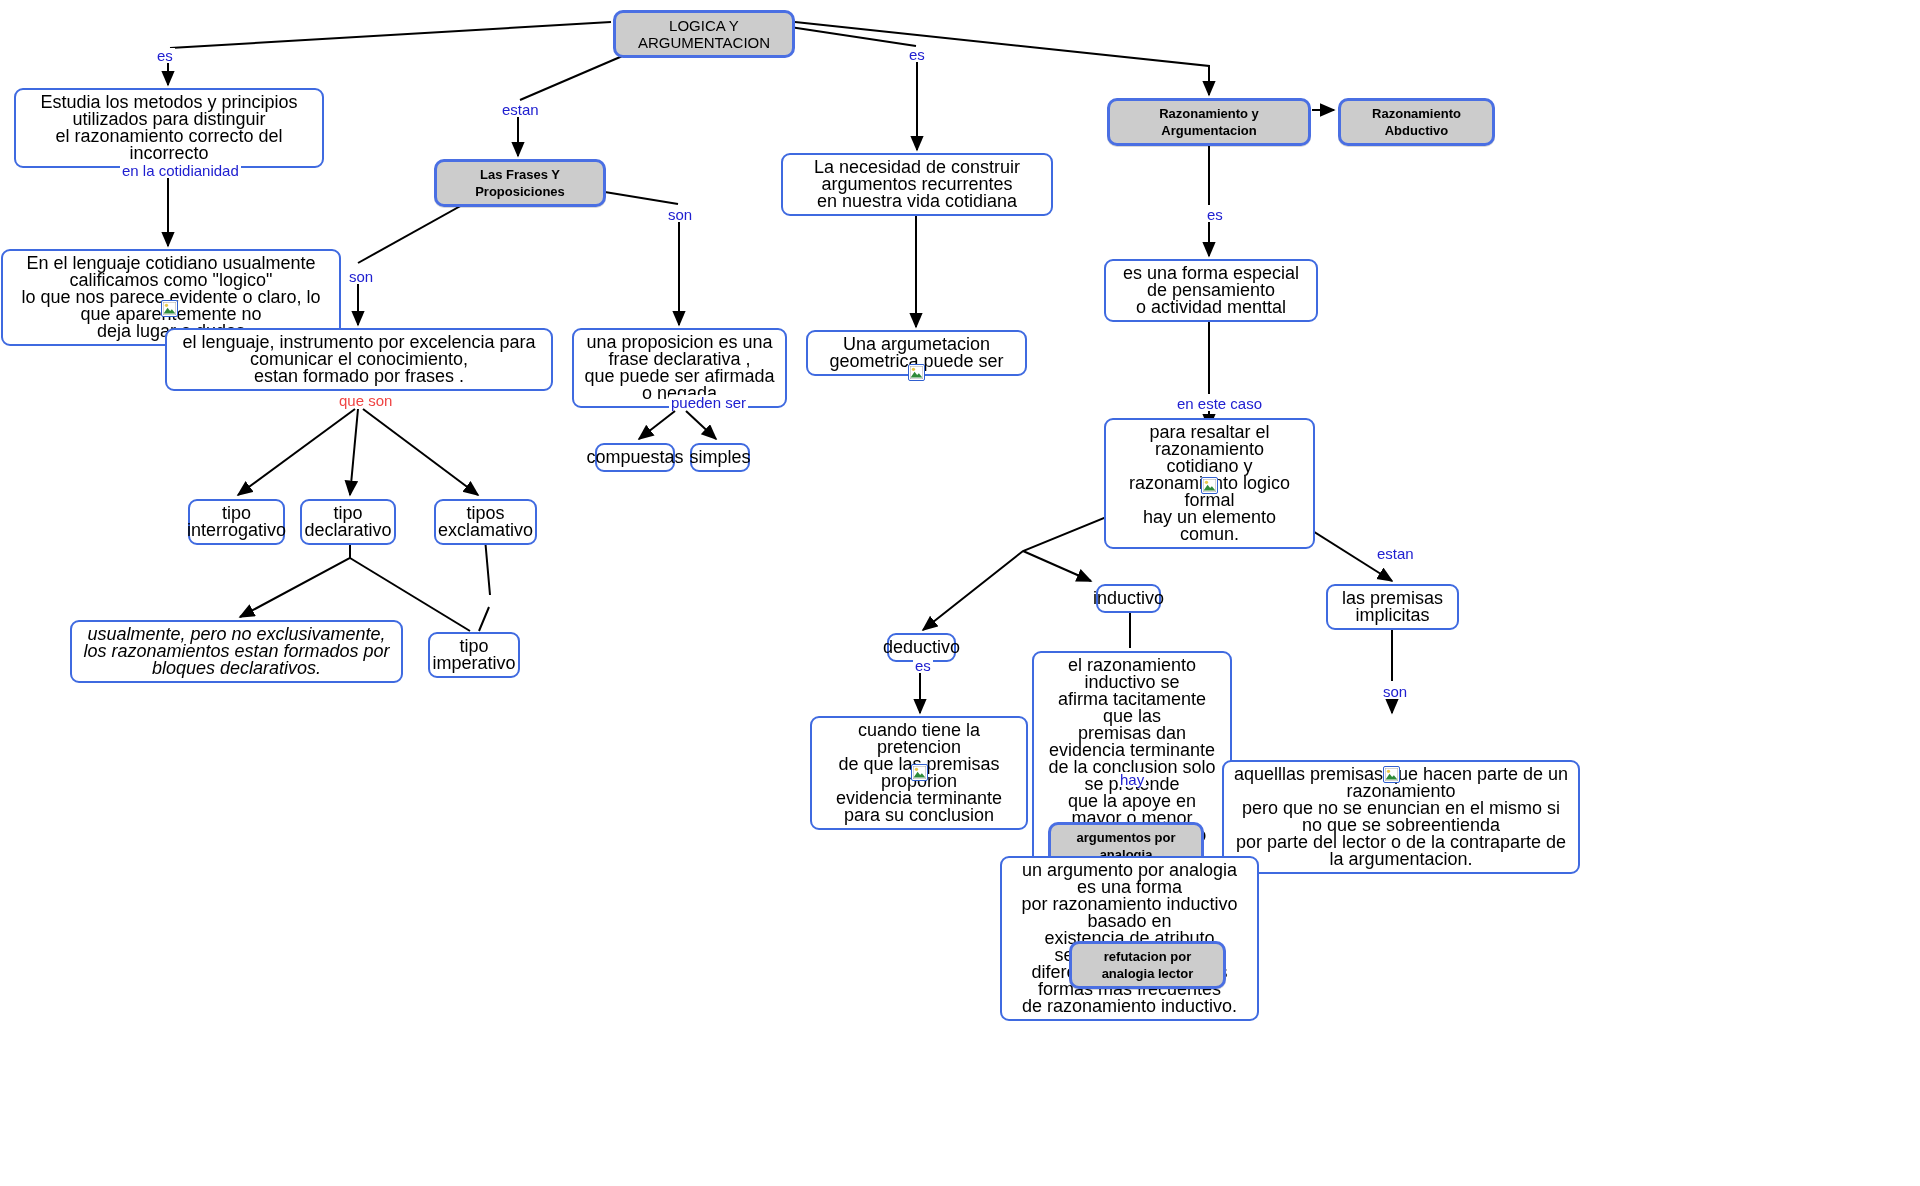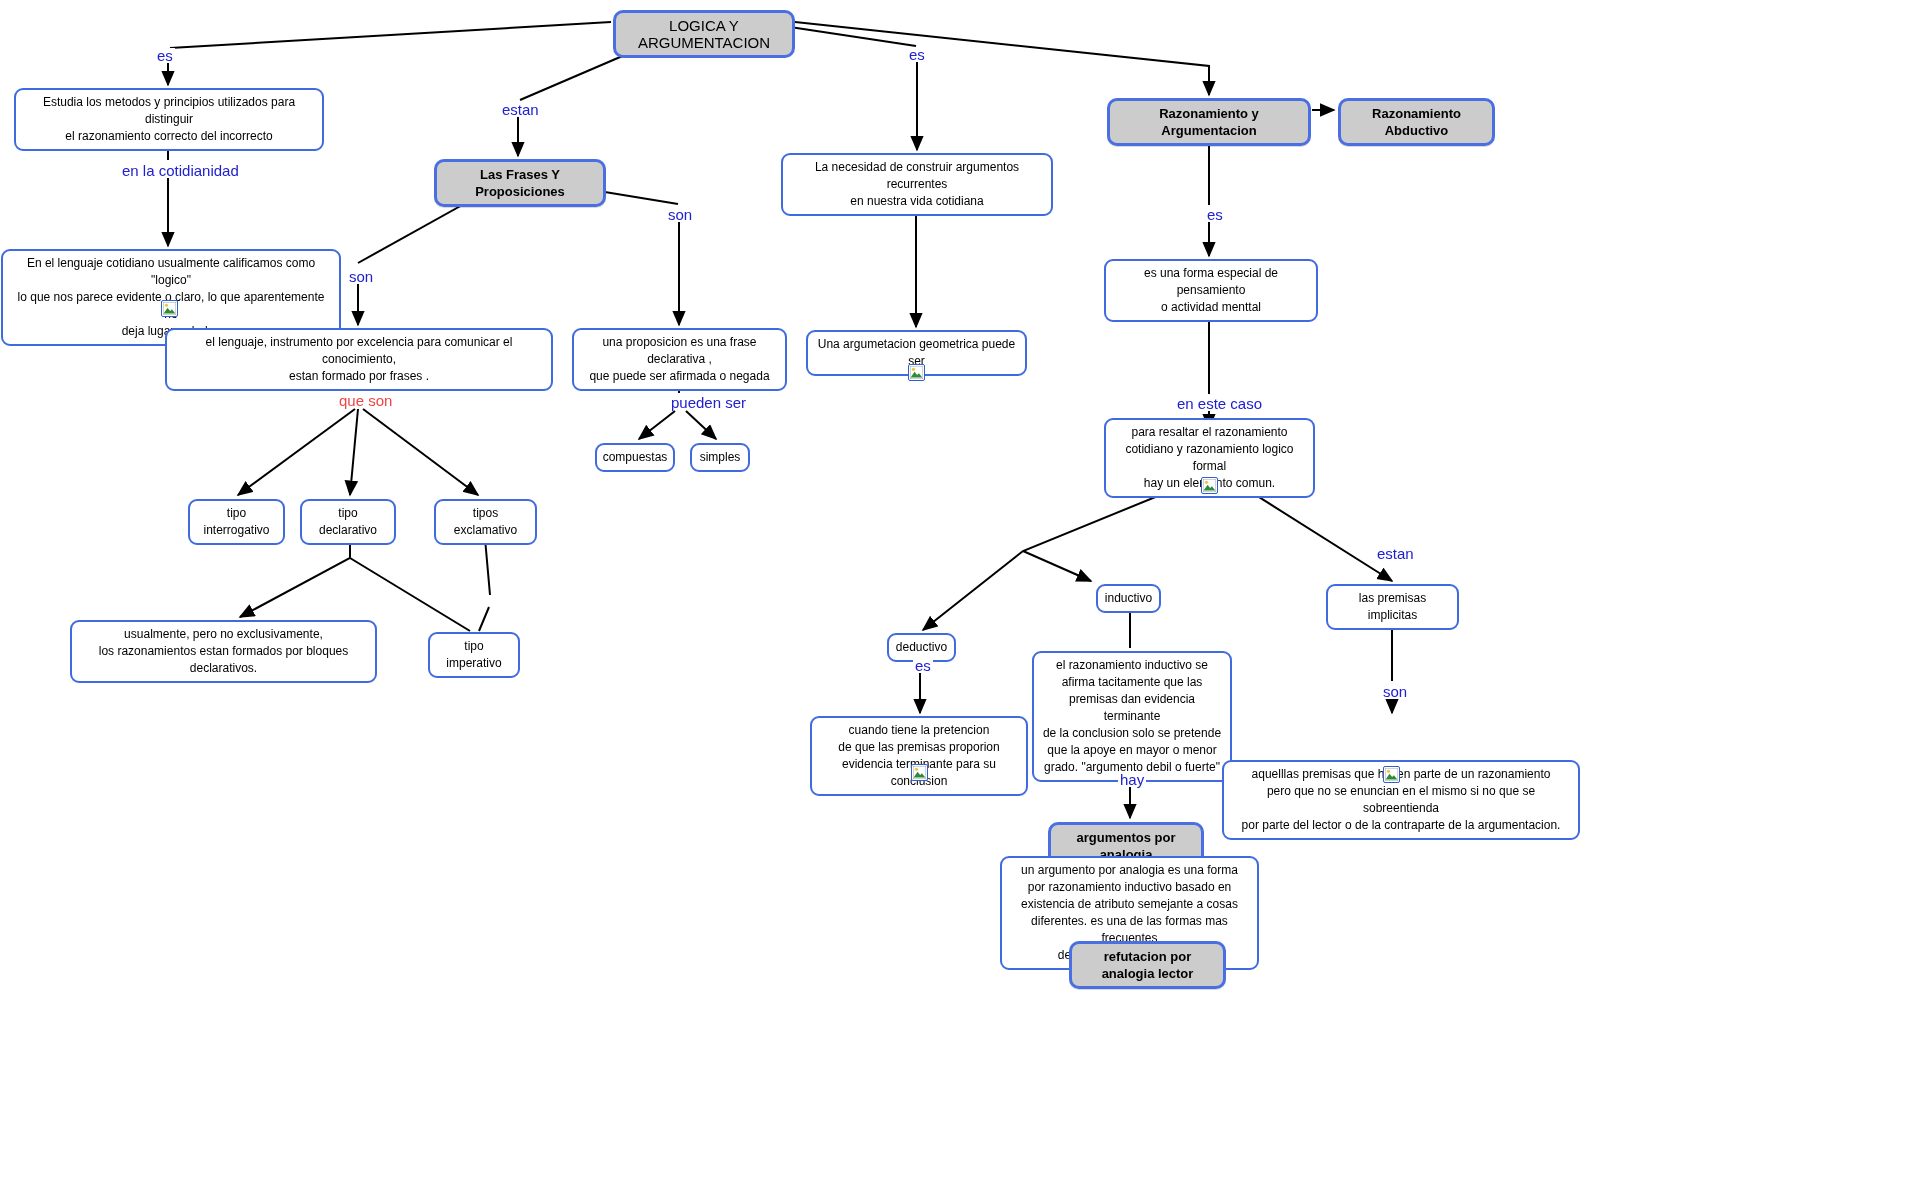--- a/index.html
+++ b/index.html
@@ -25,21 +25,21 @@
     position:absolute;
     box-sizing:border-box;
     border:2.5px solid #3f6ae0;
     border-radius:9px;
     background:#ffffff;
     display:flex;
     align-items:center;
     justify-content:center;
     text-align:center;
     color:#000000;
-    font-size:12px;
+    font-size:18px;
     line-height:17px;
     padding:4px 8px;
     white-space:pre-line;
     z-index:3;
   }
   .node.concept{
     background:#cccccc;
     border:3px solid #4a6fe3;
     font-weight:bold;
     font-size:13px;
@@ -154,21 +154,21 @@
       <div class="node" style="left: 1104px; top: 259px; width: 214px; min-height: 37px;"><span>es una forma especial de pensamiento
 o actividad menttal</span></div>
       <div class="node" style="left: 1104px; top: 418px; width: 211px; min-height: 54px;"><span>para resaltar el razonamiento
 cotidiano y razonamiento logico formal
 hay un elemento comun.</span></div>
       <div class="node" style="left: 188px; top: 499px; width: 97px; min-height: 27px;"><span>tipo interrogativo</span></div>
       <div class="node" style="left: 300px; top: 499px; width: 96px; min-height: 27px;"><span>tipo declarativo</span></div>
       <div class="node" style="left: 434px; top: 499px; width: 103px; min-height: 27px;"><span>tipos exclamativo</span></div>
       <div class="node" style="left: 595px; top: 443px; width: 80px; min-height: 27px;"><span>compuestas</span></div>
       <div class="node" style="left: 690px; top: 443px; width: 60px; min-height: 27px;"><span>simples</span></div>
-      <div class="node" style="left: 70px; top: 620px; width: 307px; min-height: 42px;"><span>usualmente, pero no exclusivamente,
+      <div class="node" style="left: 70px; top: 620px; width: 333px; min-height: 42px; font-style: italic;"><span>usualmente, pero no exclusivamente,
 los razonamientos estan formados por bloques declarativos.</span></div>
       <div class="node" style="left: 428px; top: 632px; width: 92px; min-height: 27px;"><span>tipo imperativo</span></div>
       <div class="node" style="left: 887px; top: 633px; width: 69px; min-height: 27px;"><span>deductivo</span></div>
       <div class="node" style="left: 1096px; top: 584px; width: 65px; min-height: 27px;"><span>inductivo</span></div>
       <div class="node" style="left: 1326px; top: 584px; width: 133px; min-height: 27px;"><span>las premisas implicitas</span></div>
       <div class="node" style="left: 1032px; top: 651px; width: 200px; min-height: 94px;"><span>el razonamiento inductivo se
 afirma tacitamente que las
 premisas dan evidencia terminante
 de la conclusion solo se pretende
 que la apoye en mayor o menor

